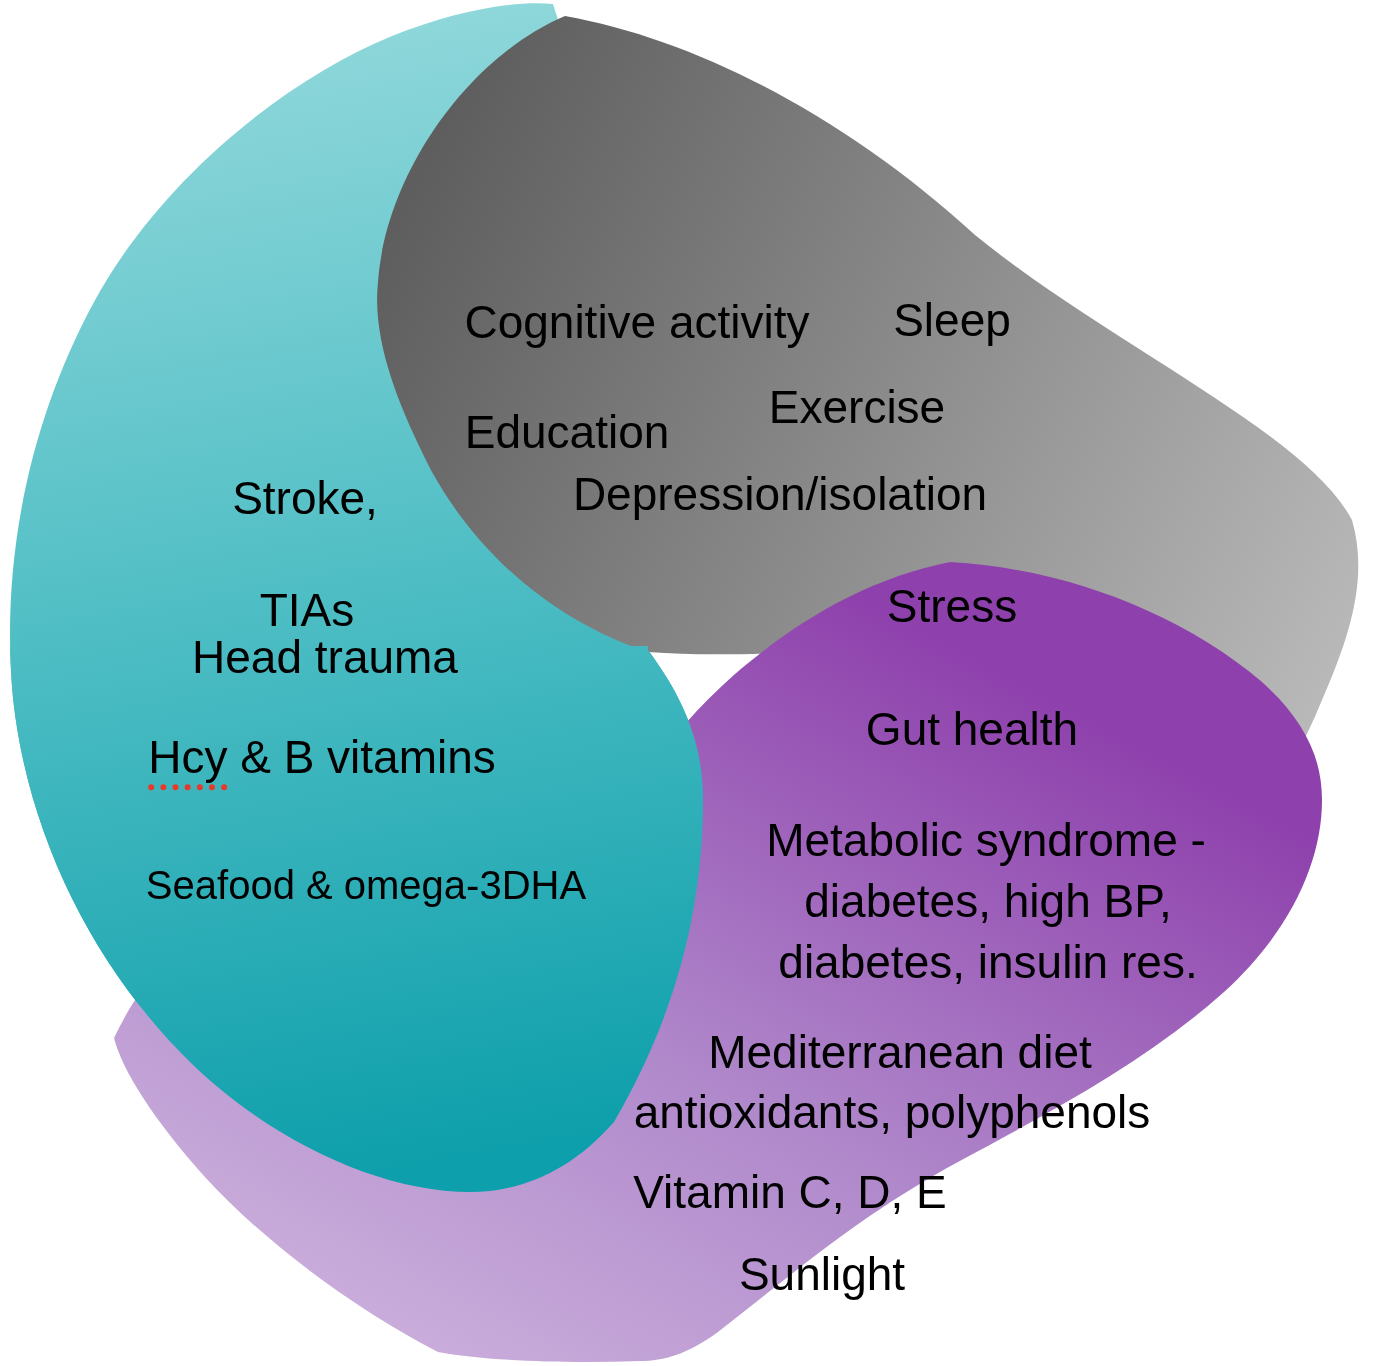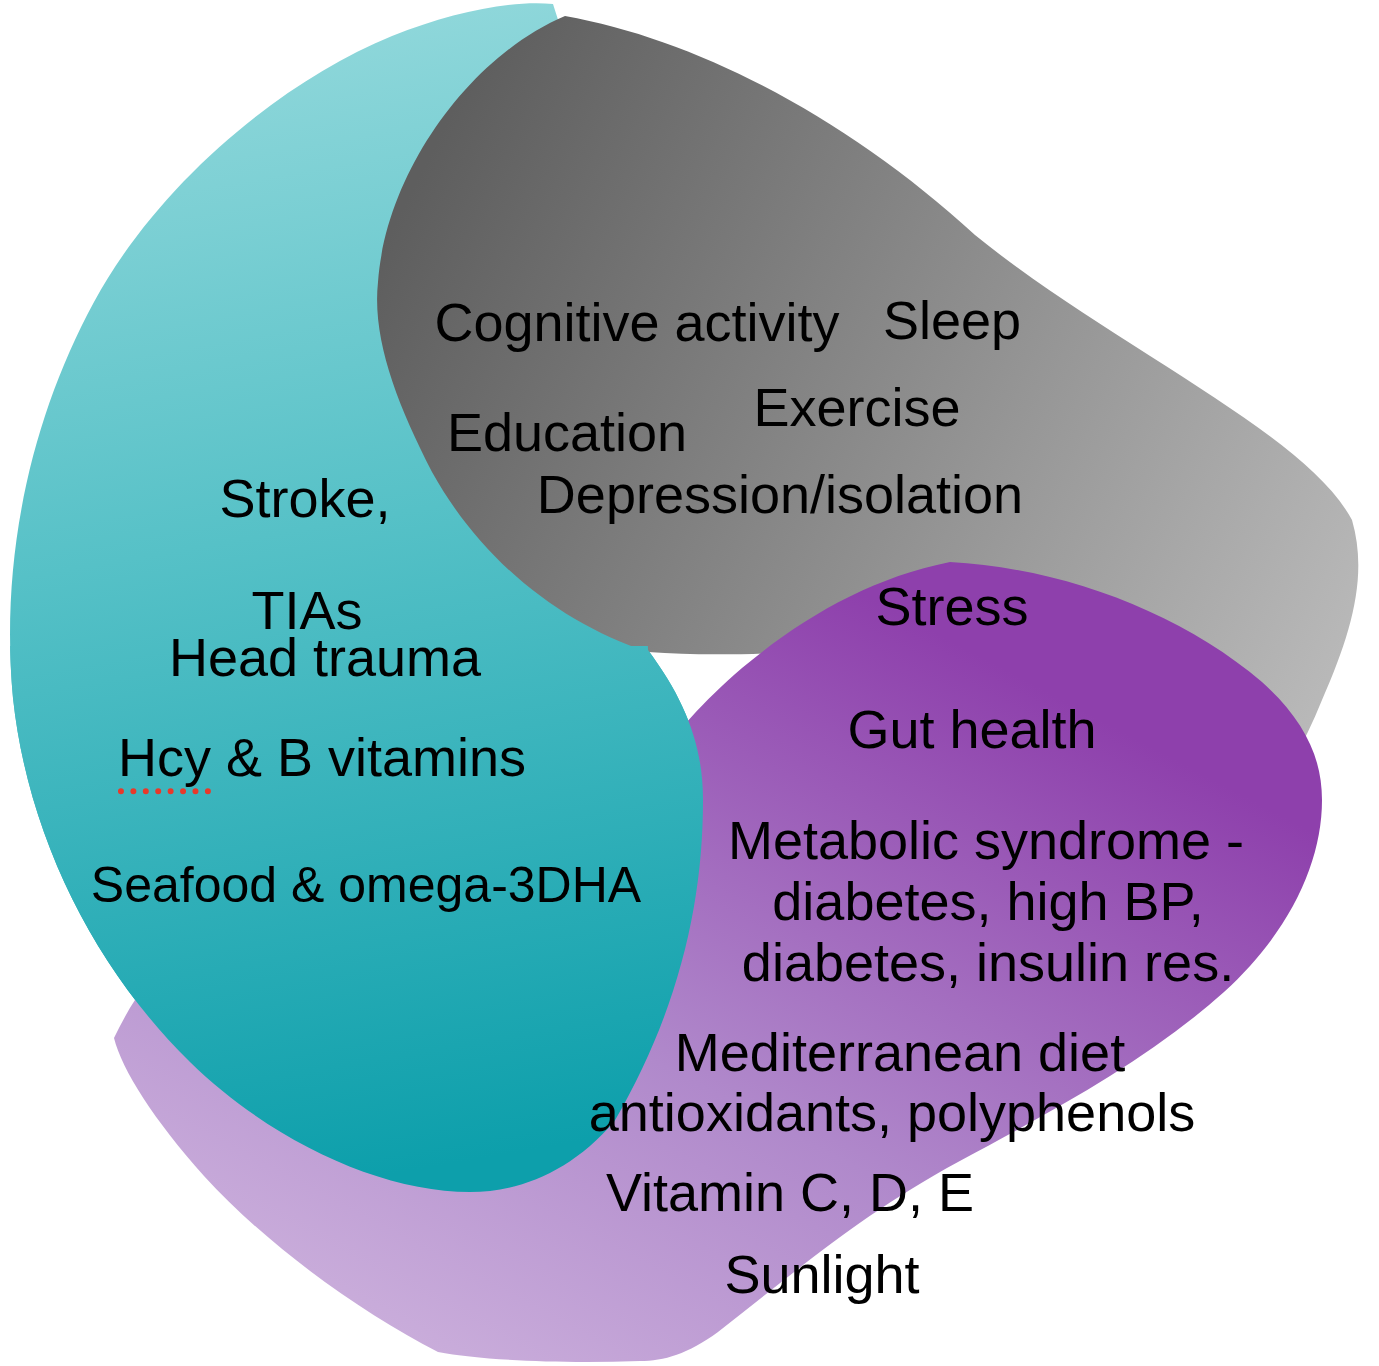--- a/index.html
+++ b/index.html
@@ -7,27 +7,27 @@
     position:relative;
     width:1379px;height:1366px;
     background:#ffffff;
     font-family:"Liberation Sans", sans-serif;
     overflow:hidden;
   }
   .venn-svg{position:absolute;left:0;top:0;width:1379px;height:1366px;}
   .lbl{
     position:absolute;
     transform:translate(-50%,-50%);
-    font-size:54px;
+    font-size:46px;
     line-height:1.25;
     color:#000000;
     white-space:nowrap;
     text-align:center;
   }
-  .lbl-big{font-size:50px;}
+  .lbl-big{font-size:40px;}
   .squiggle{
     border-bottom:6px dotted #e8392b;
     padding-bottom:1px;
   }
 </style>
 </head>
 <body>
 
 <div class="stage">
 

